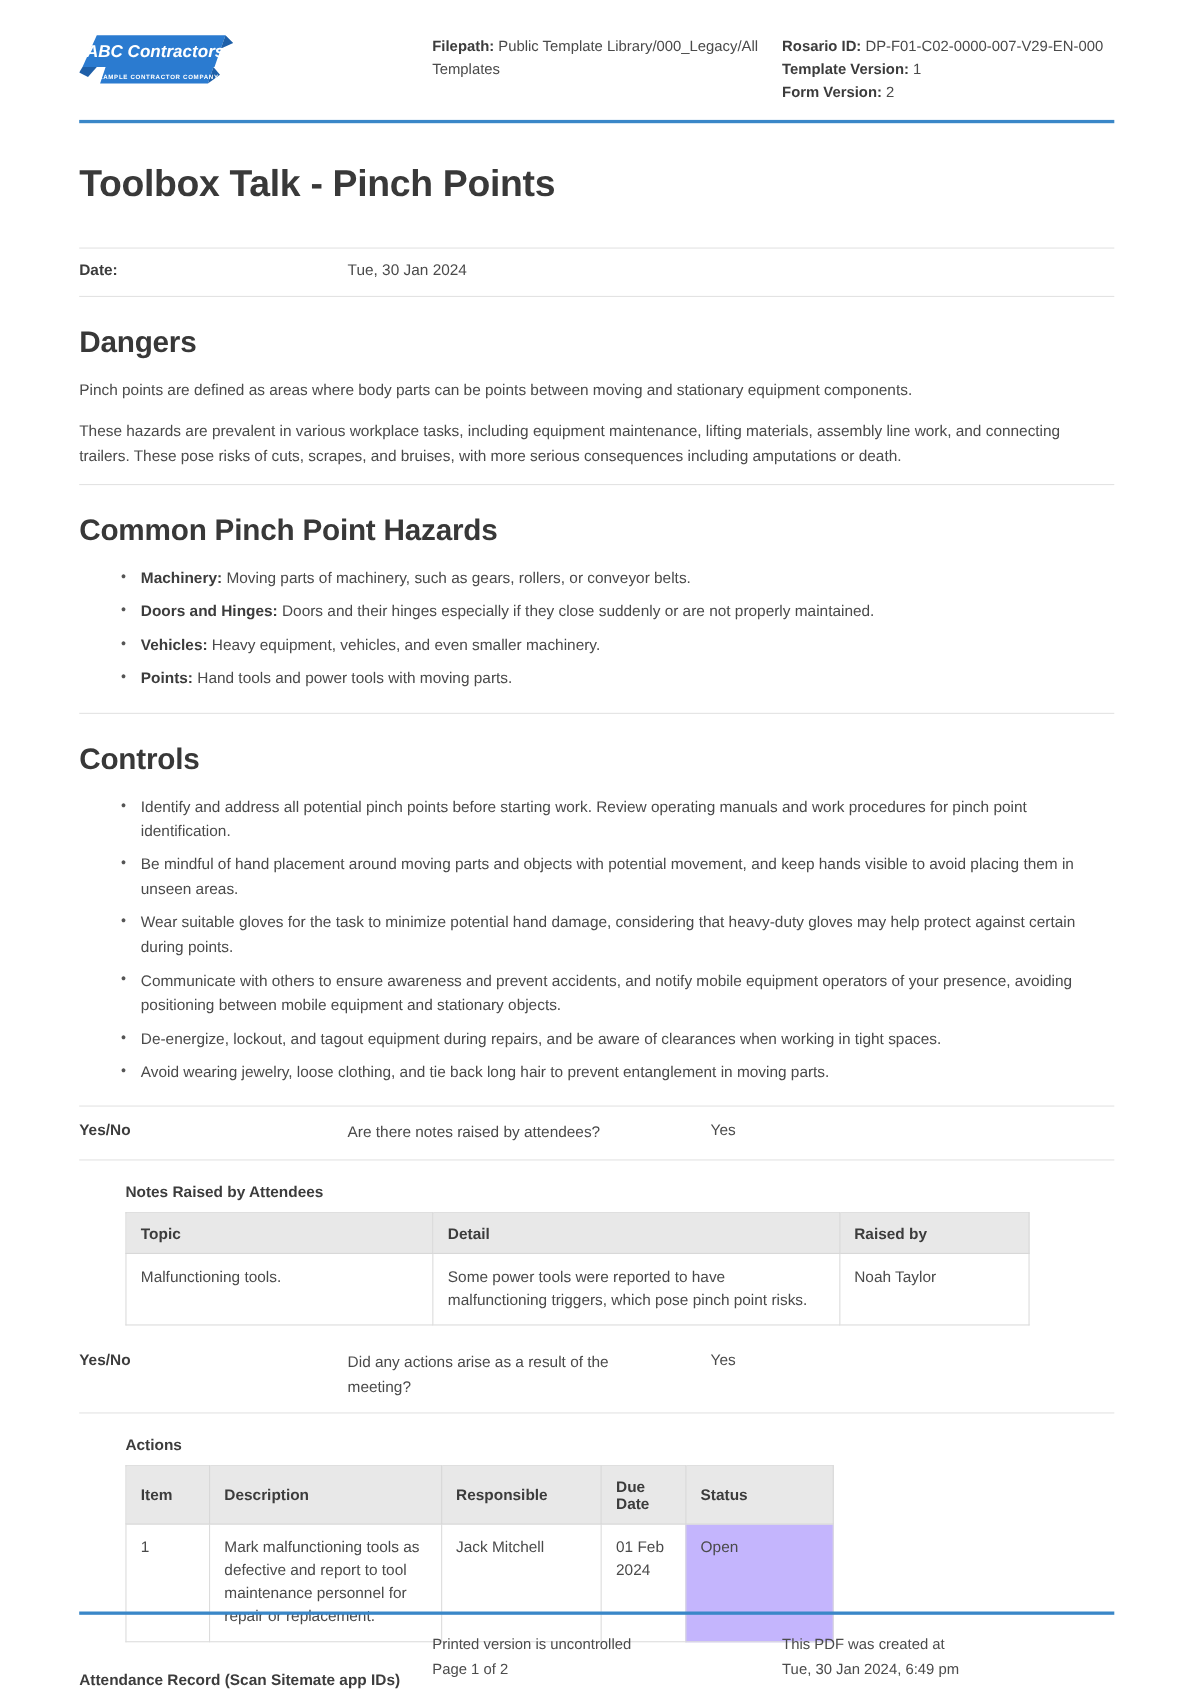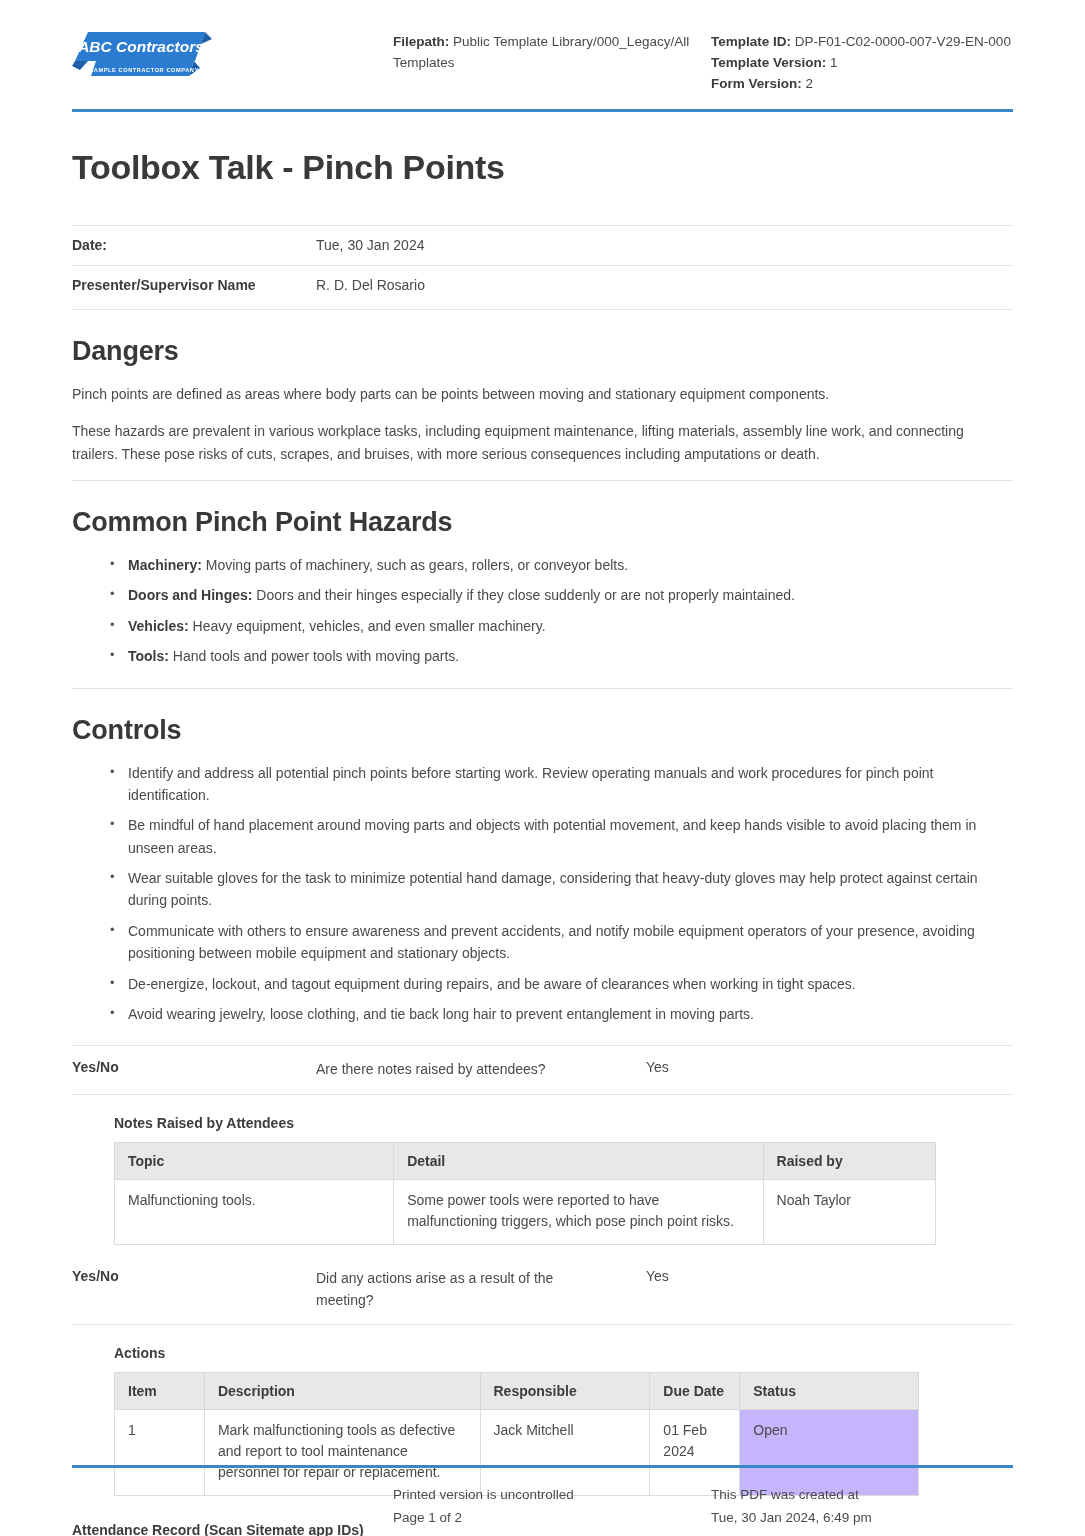--- a/index.html
+++ b/index.html
@@ -47,21 +47,21 @@
   .question-row .q { width:260px; margin-right:70px; line-height:1.55; }
   .question-row .a { flex:1; }
 
   
   .subblock { margin-left:42px; padding-top:20px; }
   .subblock h3 { font-size:14px; font-weight:bold; color:#3c3c3c; margin-bottom:11px; }
   table.grid { border-collapse:collapse; font-size:14px;border-radius:18px; }
   table.grid th { background:#e8e8e8; border:1px solid #d8d8d8; text-align:left; font-weight:bold; color:#3c3c3c; padding:10px 13px; }
   table.grid td { border:1px solid #dcdcdc; padding:10px 13px 12px; vertical-align:top; line-height:1.5; color:#4a4a4a; }
   .notes-table { width:822px; }
-  .actions-table { width:805px; }
+  .actions-table { width:644px; }
   td.status-open { background:#c4b5fd; }
 
   
   .attendance { margin-top:26px; }
   .attendance h3 { font-size:14px; font-weight:bold; color:#3c3c3c; margin-bottom:10px; }
 
   
   .footer { position:absolute; top:1465px; left:72px; right:72px; }
   .footer-cols { display:flex; margin-top:16px; font-size:13.5px; line-height:1.7; color:#4b4b4b; }
   .footer-spacer { width:321px; }
@@ -87,21 +87,21 @@
             <text x="70" y="41.5" text-anchor="middle" font-family="Liberation Sans, sans-serif" font-size="5.6" font-weight="bold" letter-spacing="0.6" fill="#ffffff">EXAMPLE CONTRACTOR COMPANY</text>
           </svg>
         </div>
       </div>
       <div class="hdr-col filepath-block">
         <b>Filepath:</b>
         <span>Public Template Library/000_Legacy/All Templates</span>
       </div>
       <div class="hdr-col template-block">
         <div>
-          <b>Template ID:</b>
+          <b>Rosario ID:</b>
           <span>DP-F01-C02-0000-007-V29-EN-000</span>
         </div>
         <div>
           <b>Template Version:</b>
           <span>1</span>
         </div>
         <div>
           <b>Form Version:</b>
           <span>2</span>
         </div>
@@ -110,40 +110,36 @@
     <div class="blue-rule"></div>
 
     <div class="title-row">
       <div class="doc-title">Toolbox Talk - Pinch Points</div>
     </div>
 
     <div class="meta-rows">
       <div class="meta-row">
         <div class="lbl">Date:</div>
         <div class="val">Tue, 30 Jan 2024</div>
-      </div>
-      <div class="meta-row">
-        <div class="lbl">Presenter/Supervisor Name</div>
-        <div class="val">R. D. Del Rosario</div>
       </div>
     </div>
 
     <div class="section">
       <h2>Dangers</h2>
       <p>Pinch points are defined as areas where body parts can be points between moving and stationary equipment components.</p>
       <p>These hazards are prevalent in various workplace tasks, including equipment maintenance, lifting materials, assembly line work, and connecting trailers. These pose risks of cuts, scrapes, and bruises, with more serious consequences including amputations or death.</p>
     </div>
 
     <div class="section">
       <h2>Common Pinch Point Hazards</h2>
       <ul class="bullets">
         <li><b>Machinery:</b><span> Moving parts of machinery, such as gears, rollers, or conveyor belts.</span></li>
         <li><b>Doors and Hinges:</b><span> Doors and their hinges especially if they close suddenly or are not properly maintained.</span></li>
         <li><b>Vehicles:</b><span> Heavy equipment, vehicles, and even smaller machinery.</span></li>
-        <li><b>Tools:</b><span> Hand tools and power tools with moving parts.</span></li>
+        <li><b>Points:</b><span> Hand tools and power tools with moving parts.</span></li>
       </ul>
     </div>
 
     <div class="section">
       <h2>Controls</h2>
       <ul class="bullets">
         <li>Identify and address all potential pinch points before starting work. Review operating manuals and work procedures for pinch point identification.</li>
         <li>Be mindful of hand placement around moving parts and objects with potential movement, and keep hands visible to avoid placing them in unseen areas.</li>
         <li>Wear suitable gloves for the task to minimize potential hand damage, considering that heavy-duty gloves may help protect against certain during points.</li>
         <li>Communicate with others to ensure awareness and prevent accidents, and notify mobile equipment operators of your presence, avoiding positioning between mobile equipment and stationary objects.</li>

